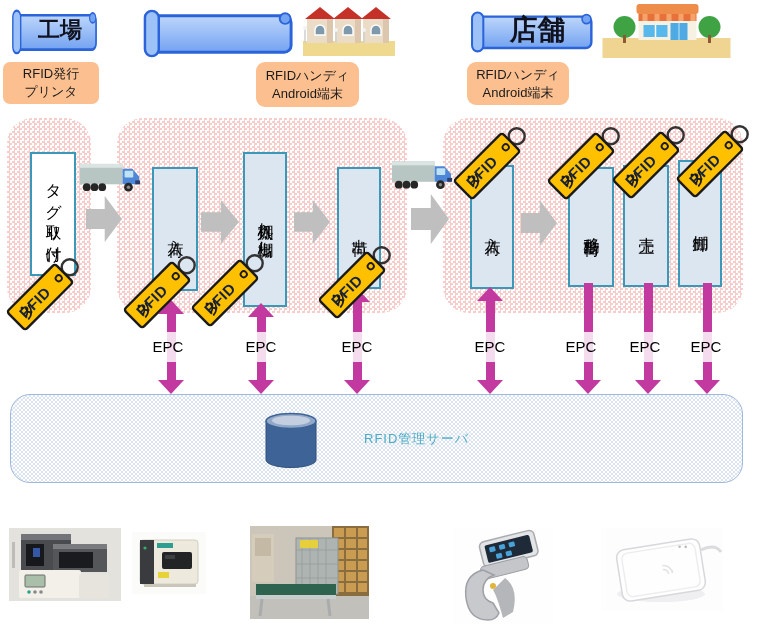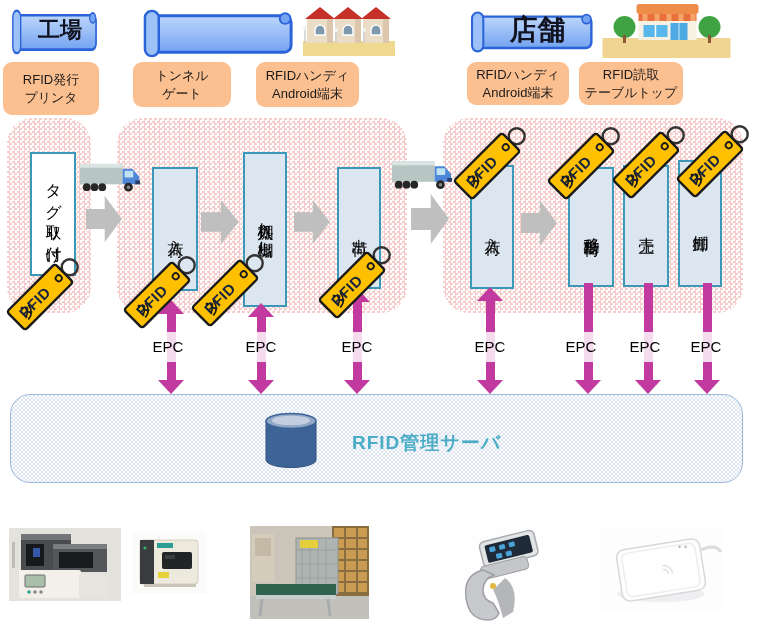--- a/index.html
+++ b/index.html
@@ -47,21 +47,21 @@
   .epctext{position:absolute;top:338px;transform:translateX(-50%);font-size:15px;color:#000;z-index:5;}
 
   
   .tag{position:absolute;width:80px;height:100px;z-index:6;}
 
   
   .server{position:absolute;left:10px;top:394px;width:733px;height:89px;border-radius:20px;
      border:1.5px solid #9FB9DC;z-index:1;background-color:#fff;
      background-image:repeating-conic-gradient(#DBE3F1 0% 25%, #ffffff 0% 50%);
      background-size:4px 4px;box-sizing:border-box;}
-  .server-label{position:absolute;left:352px;top:430px;font-size:19px;font-weight:bold;
+  .server-label{position:absolute;left:364px;top:430px;font-size:13px;font-weight:normal;
      color:#4BACC6;z-index:2;letter-spacing:1px;}
 
   .photo{position:absolute;z-index:1;}
   .truck{position:absolute;z-index:3;}
   .bicon{position:absolute;z-index:2;}
 </style>
 </head>
 <body>
 
 <div class="canvas">
@@ -151,39 +151,31 @@
     <rect x="41" y="23" width="24" height="12" fill="#58B8EC"></rect>
       <line x1="53" y1="23" x2="53" y2="35" stroke="#fff" stroke-width="1.5"></line>
     <rect x="68" y="21" width="17" height="17" fill="#4FAAE4"></rect>
       <line x1="76.5" y1="21" x2="76.5" y2="38" stroke="#9ED3F2" stroke-width="1.5"></line>
     <circle cx="22" cy="25" r="11" fill="#3FA344"></circle>
       <rect x="20.5" y="33" width="3" height="8" fill="#8B5A33"></rect>
     <circle cx="107" cy="25" r="11" fill="#3FA344"></circle>
       <rect x="105.5" y="33" width="3" height="8" fill="#8B5A33"></rect>
   </svg>
 
-  <div class="device" style="left:3px;top:62px;width:96px;height:53px;">
+  <div class="device" style="left:3px;top:62px;width:96px;height:42px;border-radius:7px;">
       <span>RFID発行
 プリンタ</span>
-    </div>
-  <div class="device" style="left:133px;top:62px;width:98px;height:45px;">
-      <span>トンネル
-ゲート</span>
     </div>
   <div class="device" style="left:256px;top:62px;width:103px;height:45px;">
       <span>RFIDハンディ
 Android端末</span>
     </div>
   <div class="device" style="left:467px;top:62px;width:102px;height:43px;">
       <span>RFIDハンディ
 Android端末</span>
-    </div>
-  <div class="device" style="left:579px;top:62px;width:104px;height:43px;">
-      <span>RFID読取
-テーブルトップ</span>
     </div>
 
   <div class="zone" style="left:7px;top:118px;width:84px;height:195px;"></div>
   <div class="zone" style="left:117px;top:118px;width:290px;height:195px;"></div>
   <div class="zone" style="left:443px;top:118px;width:300px;height:195px;"></div>
 
   <div class="step white" style="left:30px;top:152px;width:42px;height:120px;">タグ取り付け</div>
   <div class="step" style="left:152px;top:167px;width:42px;height:120px;">入荷</div>
   <div class="step" style="left:243px;top:152px;width:40px;height:151px;letter-spacing:0;">棚入れ・棚出し</div>
   <div class="step" style="left:337px;top:167px;width:40px;height:118px;">出荷</div>

